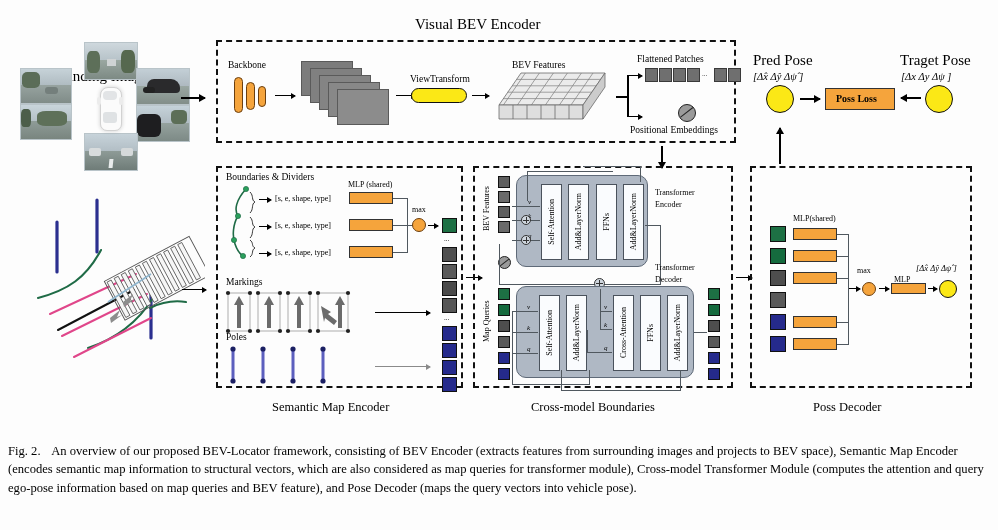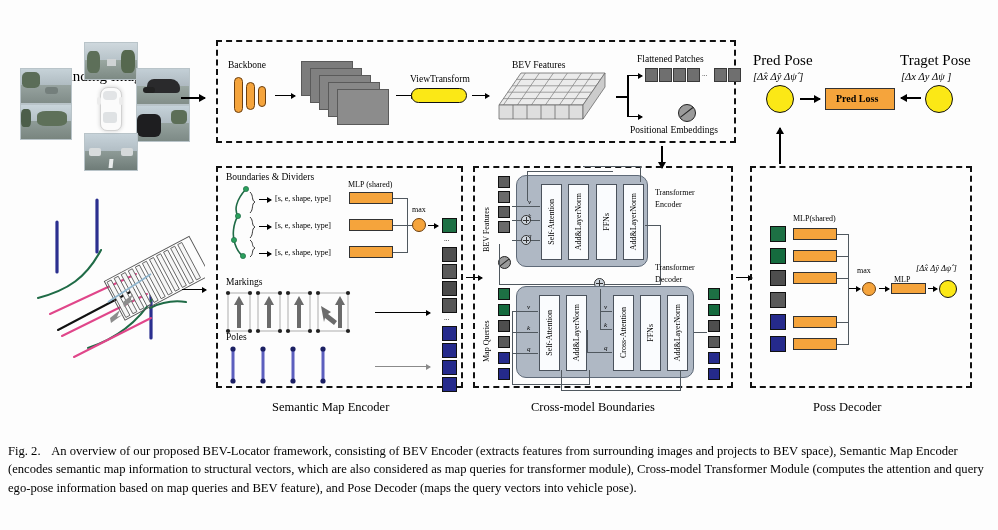--- a/index.html
+++ b/index.html
@@ -33,20 +33,21 @@
   }
   .lbl {
     font-size: 9.5px;
     font-family: "Liberation Serif", serif;
     white-space: nowrap;
   }
   .lbl-sm {
     font-size: 8px;
     font-family: "Liberation Serif", serif;
     white-space: nowrap;
+    text-align: right;
   }
   .lbl-xs {
     font-size: 7px;
     font-family: "Liberation Serif", serif;
     white-space: nowrap;
   }
   .math { font-family: "Liberation Serif", serif; font-style: italic; }
 
   
   .dashbox {
@@ -241,20 +242,21 @@
     white-space: nowrap;
   }
 </style>
 </head>
 <body>
 
 <div id="figure">
 
   <div class="abs title-lg" style="left:32px; top:20px;margin-top:48px;">Surrounding Images</div>
 
+  <div class="abs title-lg" style="left:415px; top:16px;">Visual BEV Encoder</div>
 
 
   <div class="abs title-md" style="left:272px; top:400px;">Semantic Map Encoder</div>
 
   <div class="abs title-md" style="left:531px; top:400px;">Cross-model Boundaries</div>
 
   <div class="abs title-md" style="left:813px; top:400px;">Poss Decoder</div>
 
   <div class="abs" style="left:20px; top:40px; width:190px; height:130px;">
 
@@ -389,21 +391,21 @@
 
   <div class="arrow-v down" style="left:661px; top:146px; height:22px;"></div>
 
   <div class="abs title-lg" style="left:753px; top:52px;">Pred Pose</div>
   <div class="abs lbl math" style="left:753px; top:71px; font-size:10.5px;">[Δx̂   Δŷ   Δψ̂ ]</div>
   <div class="abs yellow-circle" style="left:766px; top:85px; width:28px; height:28px;"></div>
 
   <div class="arrow-h" style="left:800px; top:98px; width:20px;"></div>
 
   <div class="abs orange-bar" style="left:825px; top:88px; width:70px; height:22px;"></div>
-  <div class="abs lbl" style="left:836px; top:93px; font-size:10px; font-weight:bold;">Pred Loss</div>
+  <div class="abs lbl" style="left:836px; top:93px; font-size:10px; font-weight:bold;">Poss Loss</div>
 
   <div class="abs" style="left:901px; top:97px; width:20px; height:2px; background:#000;">
     <div style="position:absolute;left:-1px;top:-3.5px;border-right:7px solid #000;border-top:4.5px solid transparent;border-bottom:4.5px solid transparent;"></div>
   </div>
 
   <div class="abs title-lg" style="left:900px; top:52px;">Traget Pose</div>
   <div class="abs lbl math" style="left:901px; top:71px; font-size:10.5px;">[Δx   Δy   Δψ ]</div>
   <div class="abs yellow-circle" style="left:925px; top:85px; width:28px; height:28px;"></div>
 
   <div class="arrow-v up" style="left:779px; top:128px; height:36px;"></div>

